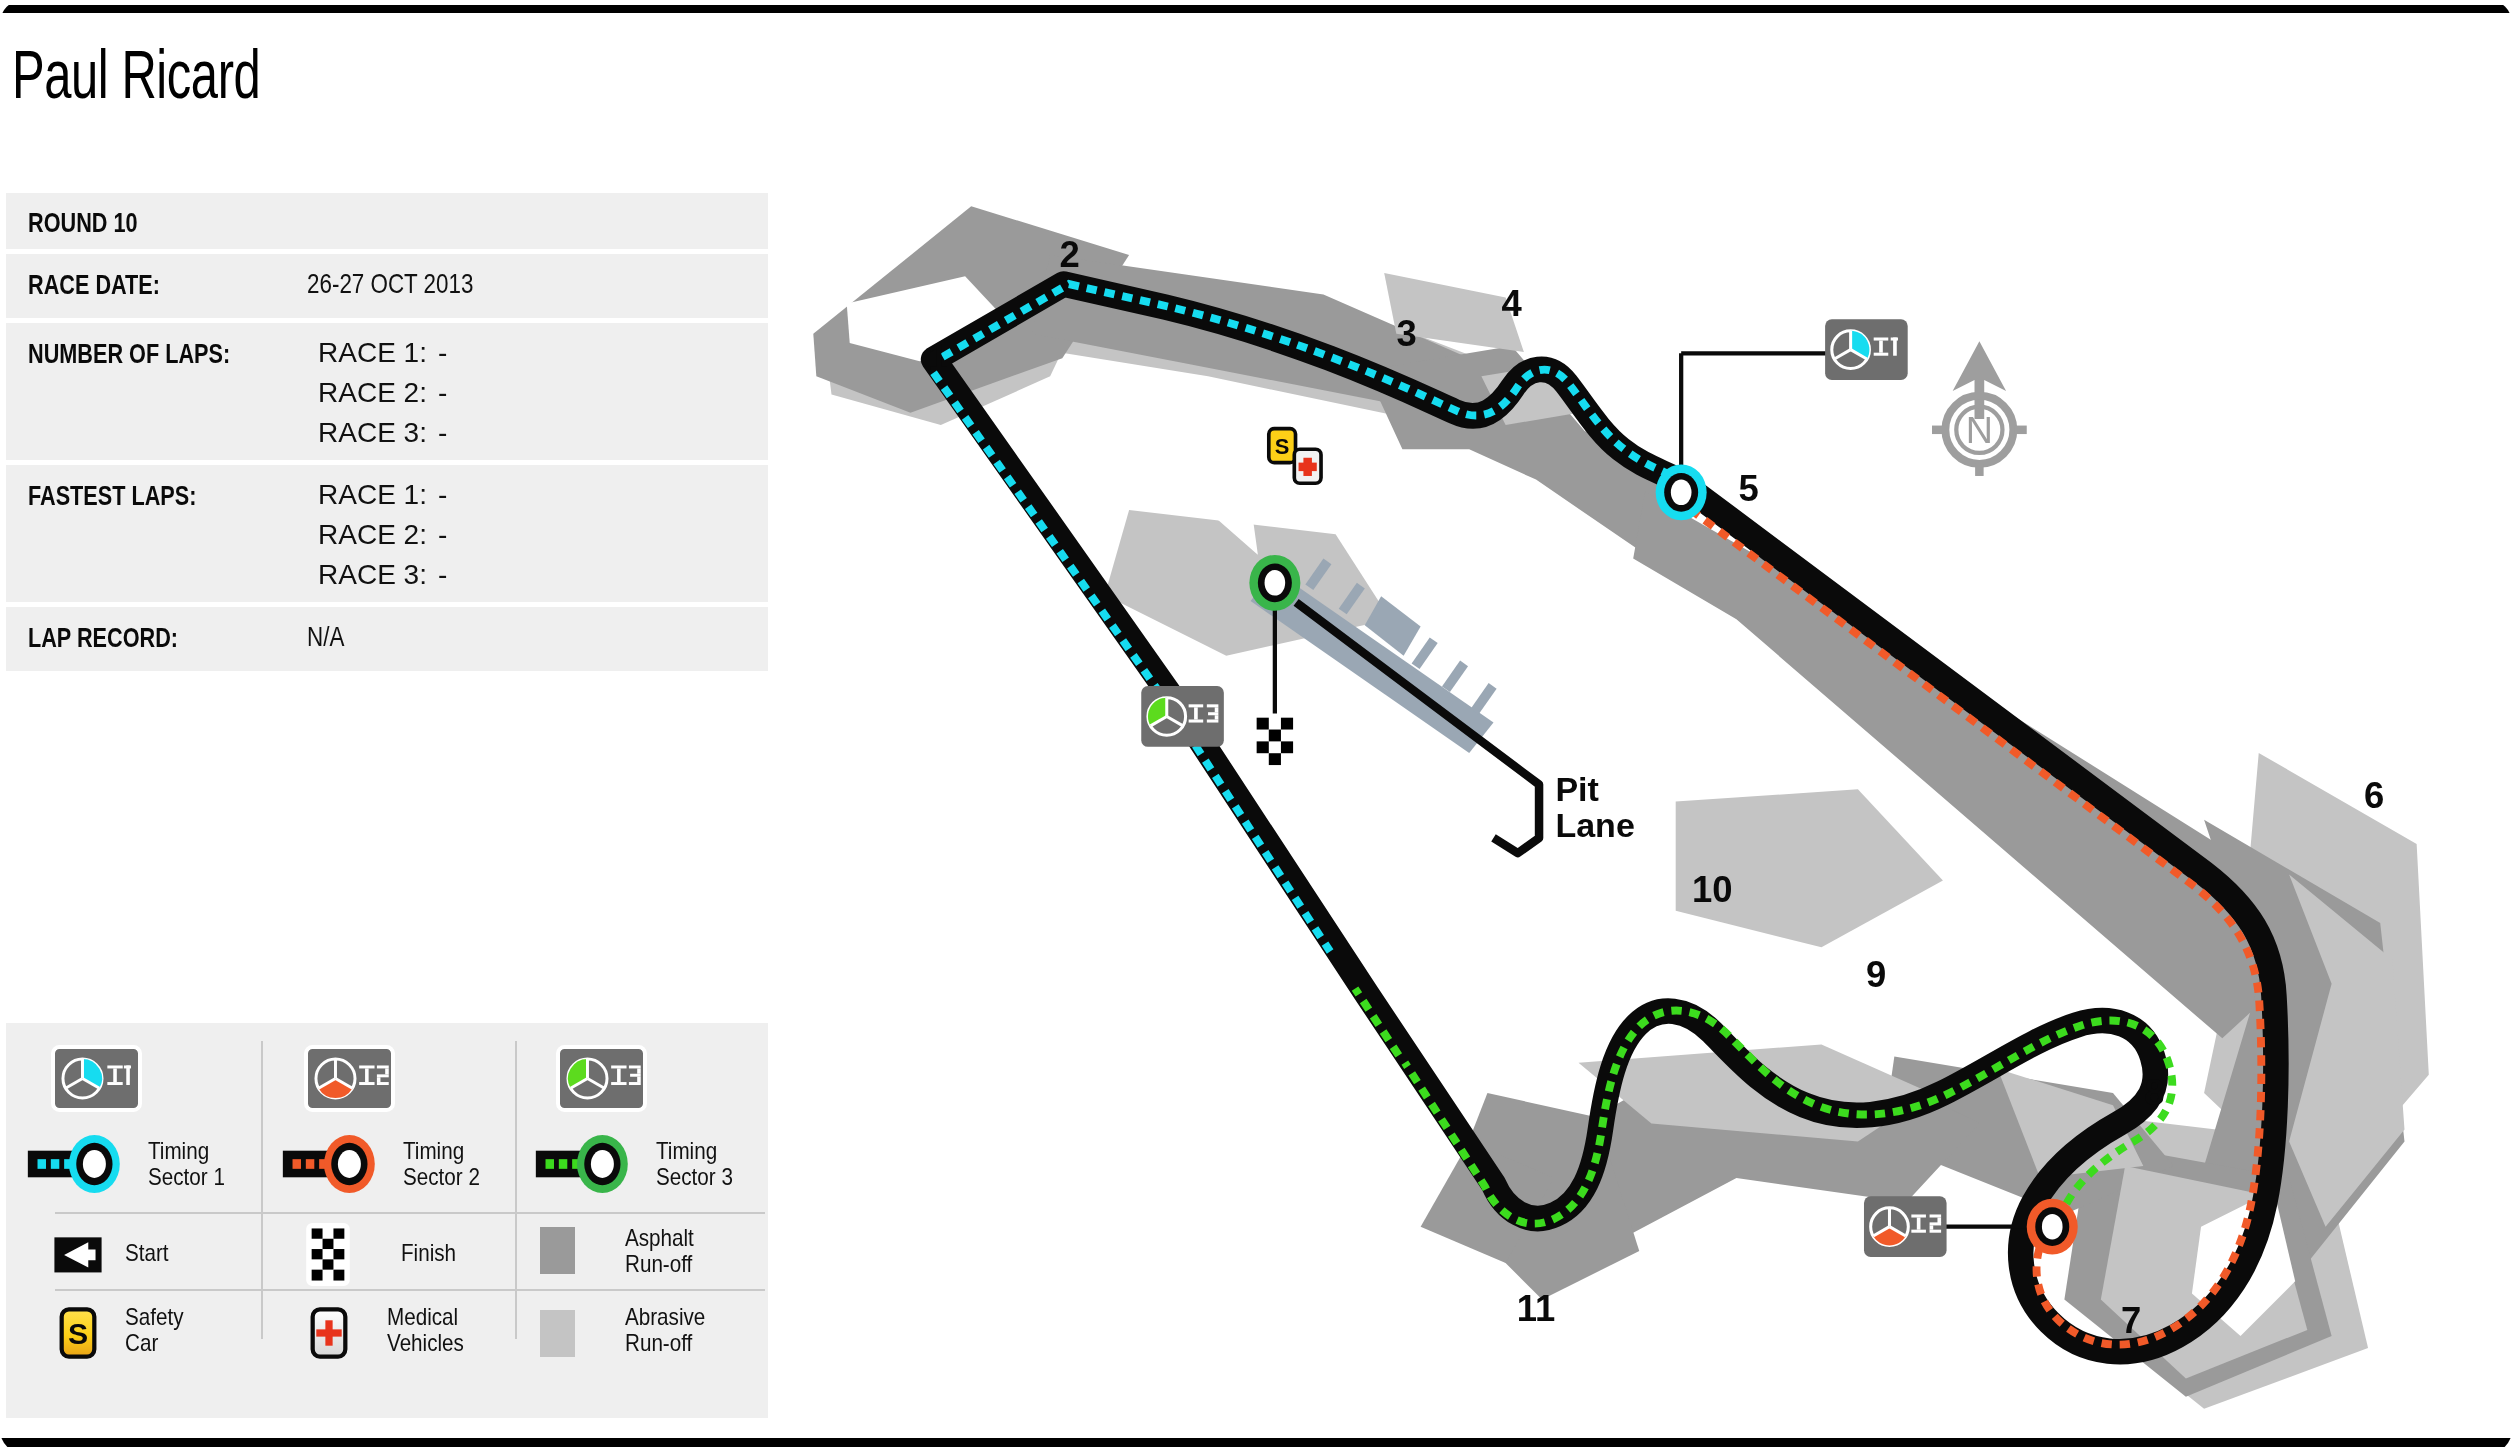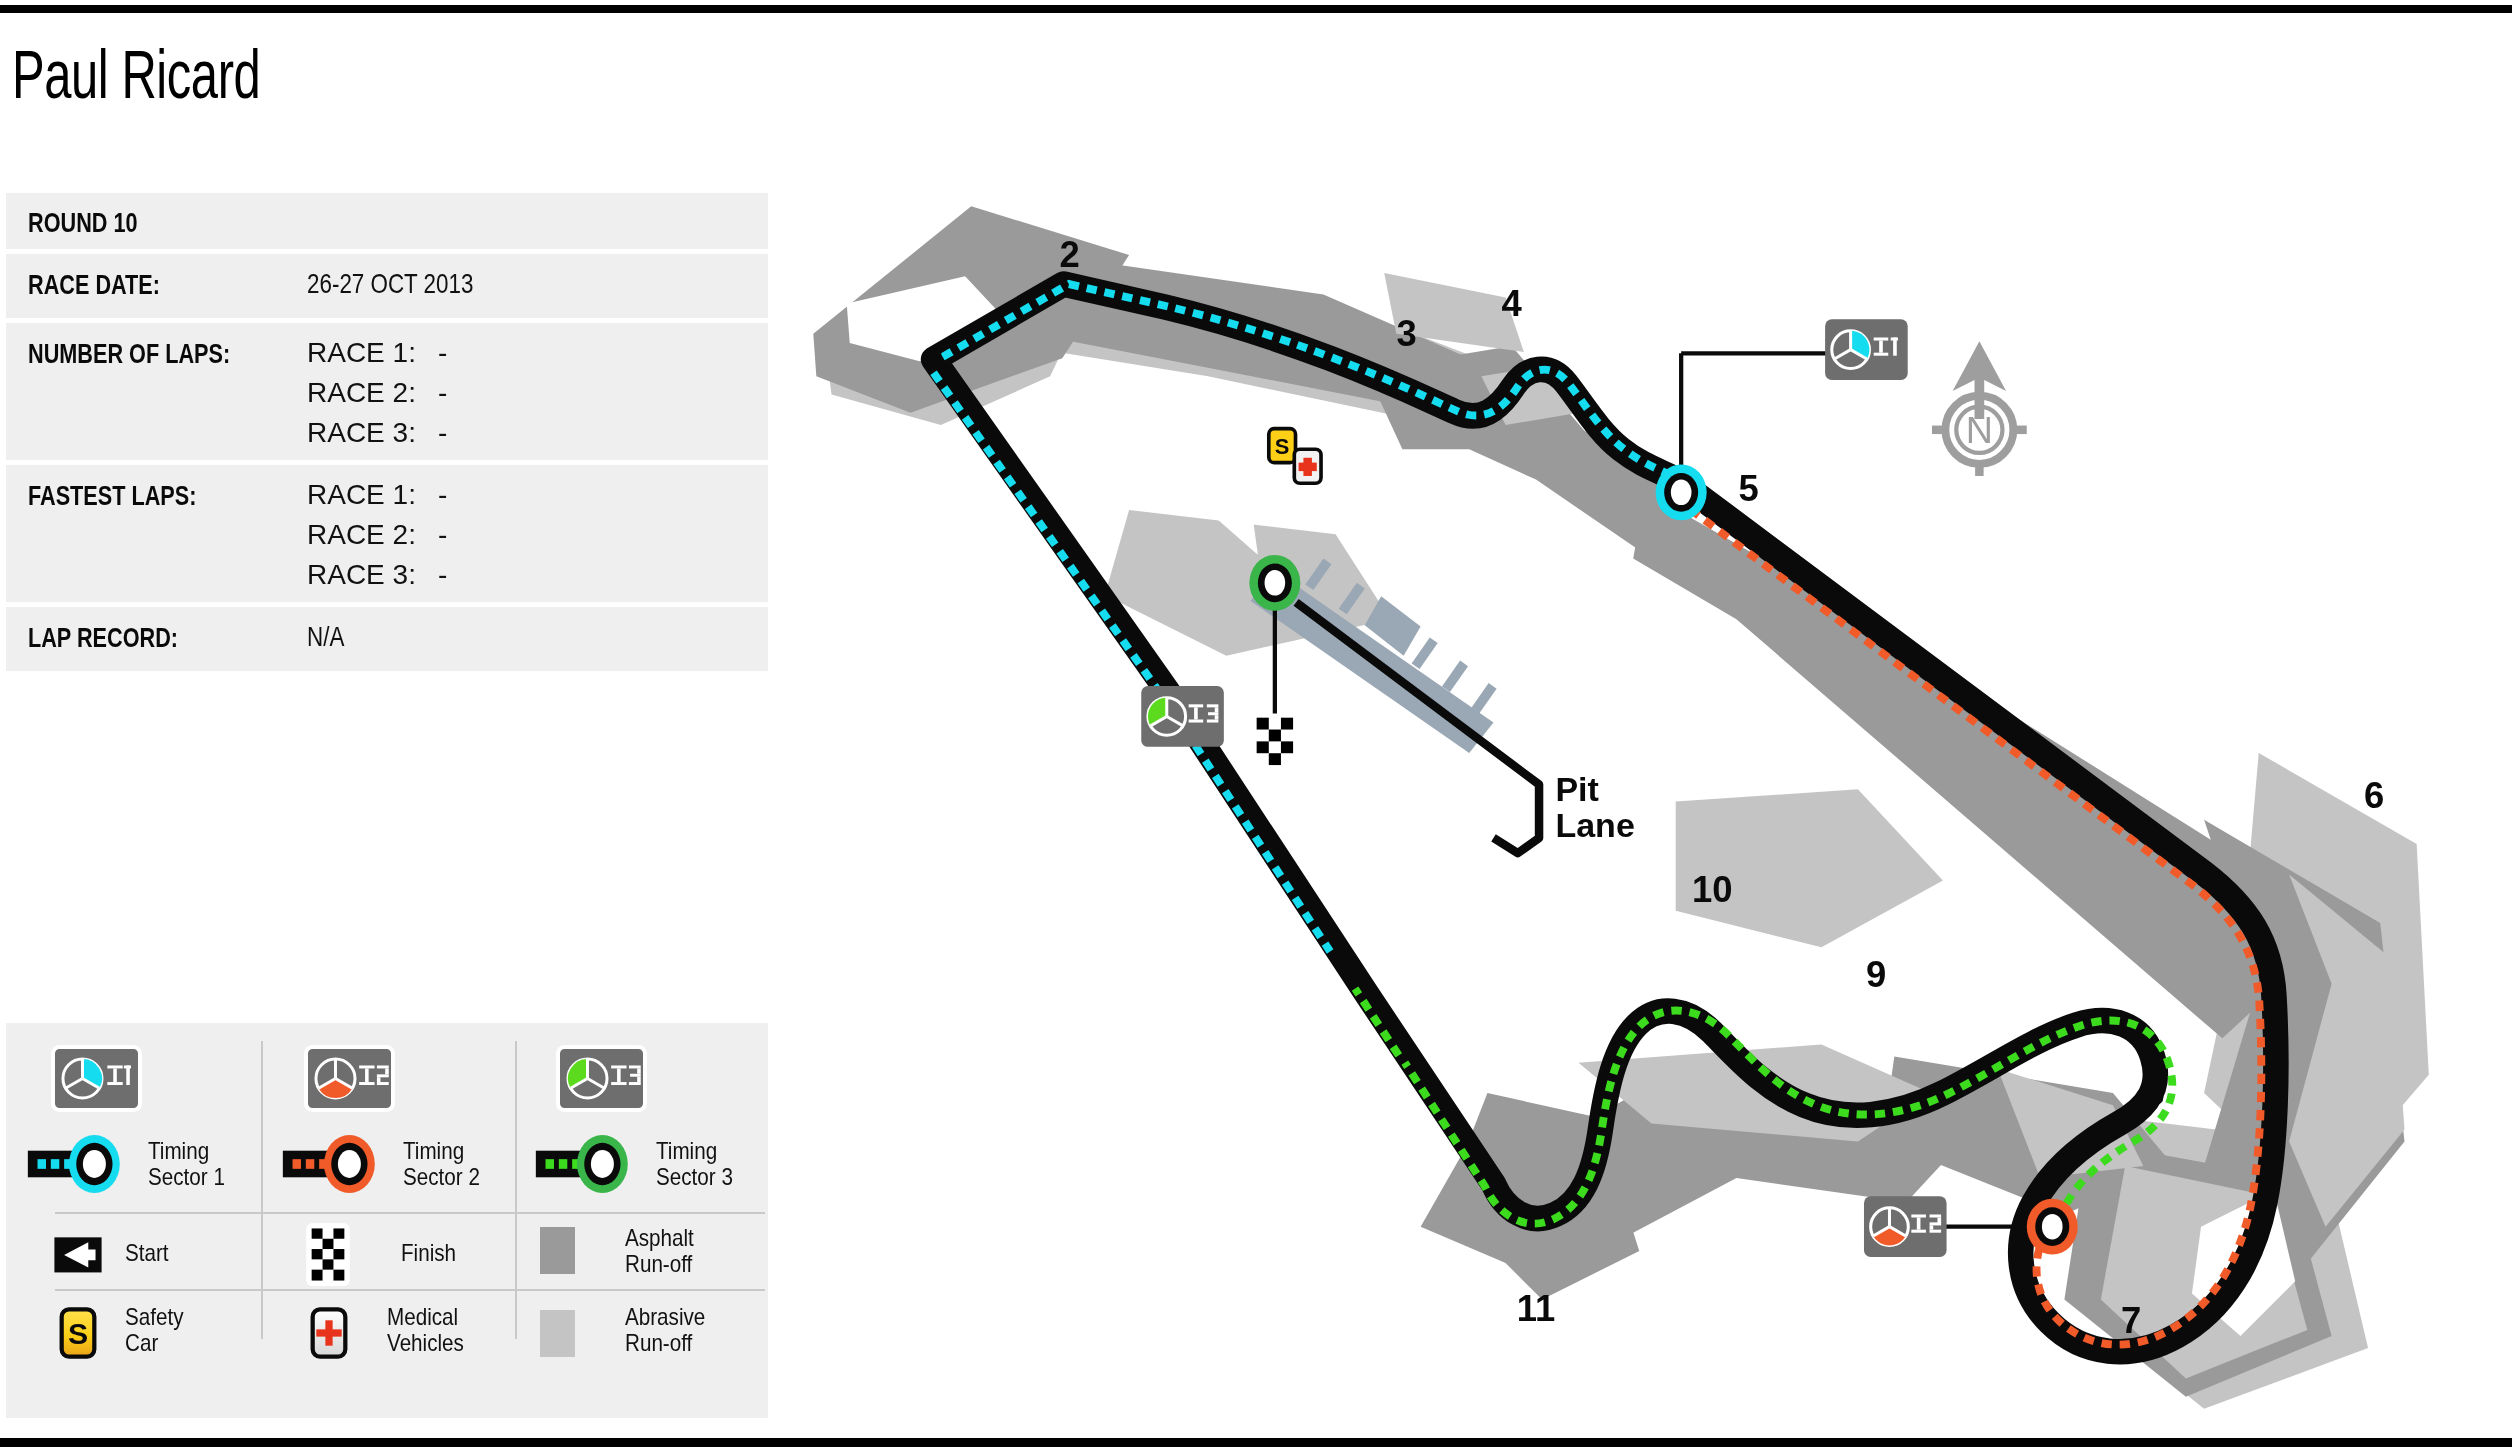--- a/index.html
+++ b/index.html
@@ -1,18 +1,18 @@
 <!DOCTYPE html>
 <html style="font-size:9.7px"><head>
 <meta charset="utf-8">
 <style>
   * { margin:0; padding:0; box-sizing:border-box; }
   html,body { width:2512px; height:1453px; background:#ffffff;
     font-family:"Liberation Sans", sans-serif; }
-  #page { position:relative; width:2512px; height:1453px; overflow:hidden; background:#fff; }
+  #page { position:relative; width:2512px; height:1453px; overflow:hidden; background:#fff;border-radius:23px; }
 
   .rule-top { position:absolute; left:0; top:4.9px; width:2512px; height:8.5px; background:#000; }
   .rule-bottom { position:absolute; left:0; top:1438px; width:2512px; height:8.5px; background:#000; }
 
   
   .page-title { position:absolute; left:12px; top:35px; font-size:68px;
     font-family:"Liberation Sans", sans-serif; font-weight:300; color:#000;
     letter-spacing:-0.6px; transform:scaleX(0.72); transform-origin:left top; white-space:nowrap; }
 
   
@@ -21,21 +21,21 @@
     align-items:flex-start; padding:16px 0 26px 22px; }
   .info-row.round { padding:14.6px 0 16px 22px; }
   .info-label { font-size:28.5px; font-weight:bold; color:#0a0a0a; white-space:nowrap;
     transform:scaleX(0.76); transform-origin:left center; letter-spacing:0px; line-height:1; }
   .lab-wrap { width:279px; flex:0 0 279px; }
   .info-value { font-size:28px; color:#111; white-space:nowrap;
     transform:scaleX(0.80); transform-origin:left center; line-height:1; font-weight:400; }
   .val-wrap { flex:1 1 auto; padding-top:0.6px; }
   .sub-line { display:flex; margin-bottom:12px; }
   .sub-line:last-child { margin-bottom:0; }
-  .sub-key { width:131px; flex:0 0 131px; }
+  .sub-key { width:131px; flex:0 0 131px;text-align:center; }
   .sub-val { }
 
   
   .legend { position:absolute; left:6px; top:1023px; width:762px; height:395px; background:#efefef; }
   .lg-cell { position:absolute; }
   .lg-vline { position:absolute; width:1.8px; background:#c9c9c9; }
   .lg-hline { position:absolute; height:2.4px; background:#c9c9c9; }
   .lg-text { font-size:24px; color:#111; line-height:1.08;
     transform:scaleX(0.86); transform-origin:left top; white-space:nowrap; font-weight:400; }
 

